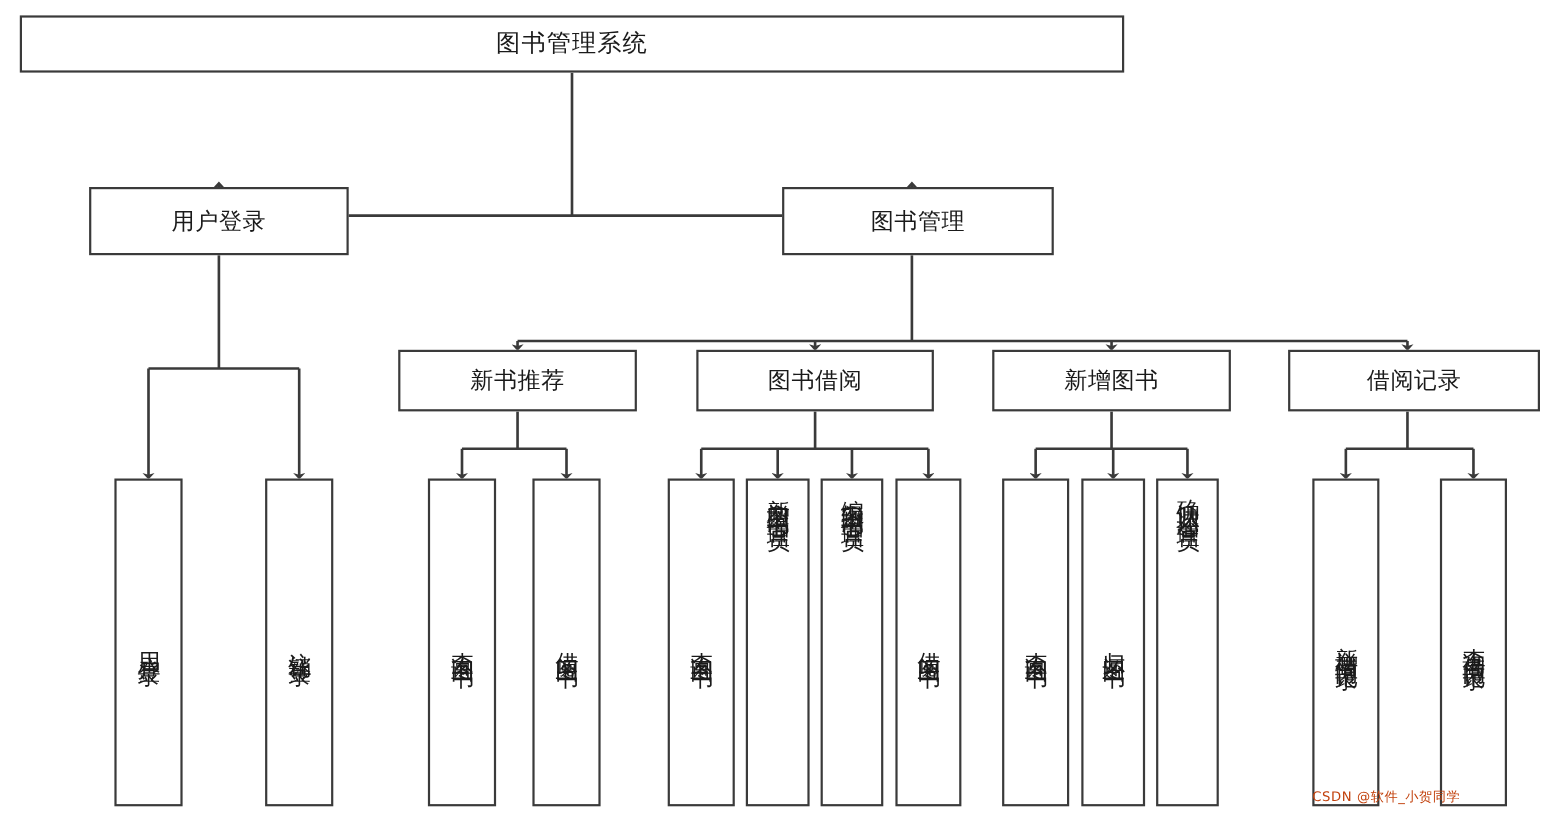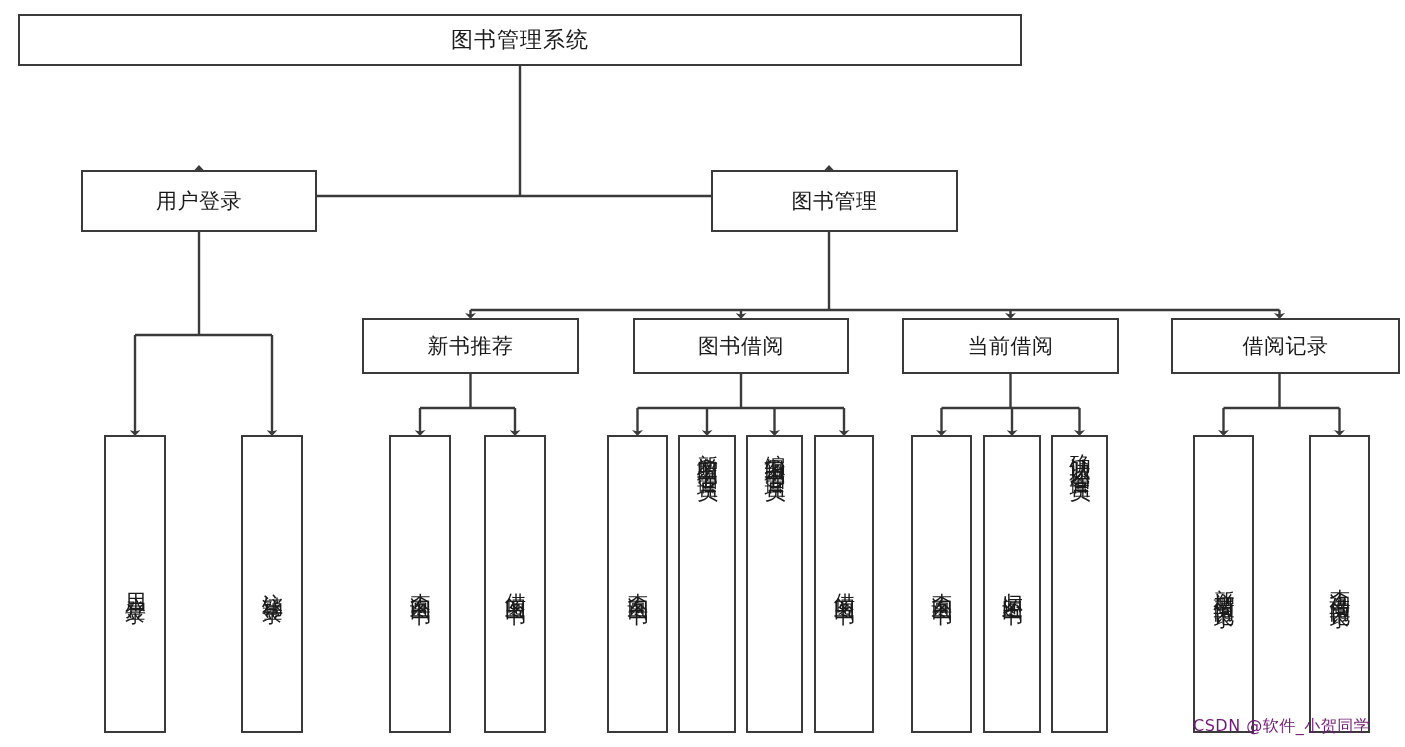--- a/index.html
+++ b/index.html
@@ -60,22 +60,22 @@
     letter-spacing: 4px;
     line-height: 1.1;
     margin: 0 auto;
   }
   .node.vertical.mid .label {
     margin-top: auto;
     margin-bottom: auto;
   }
   .watermark {
     position: absolute;
-    font-size: 16px;
-    color: #701a75;
+    font-size: 12px;
+    color: #c2410c;
     white-space: nowrap;
     letter-spacing: 0.5px;
   }
 </style>
 </head>
 <body>
 
 <div id="canvas">
   <svg class="edges" id="edge-layer" xmlns="http://www.w3.org/2000/svg">
     <defs>
@@ -134,21 +134,21 @@
 
   <div class="node horizontal" style="left:362px;top:318px;width:217px;height:56px;">
     <span class="label">新书推荐</span>
   </div>
 
   <div class="node horizontal" style="left:633px;top:318px;width:216px;height:56px;">
     <span class="label">图书借阅</span>
   </div>
 
   <div class="node horizontal" style="left:902px;top:318px;width:217px;height:56px;">
-    <span class="label">当前借阅</span>
+    <span class="label">新增图书</span>
   </div>
 
   <div class="node horizontal" style="left:1171px;top:318px;width:229px;height:56px;">
     <span class="label">借阅记录</span>
   </div>
 
   <div class="node vertical mid" style="left:104px;top:435px;width:62px;height:298px;">
     <span class="label">用户登录</span>
   </div>
 

